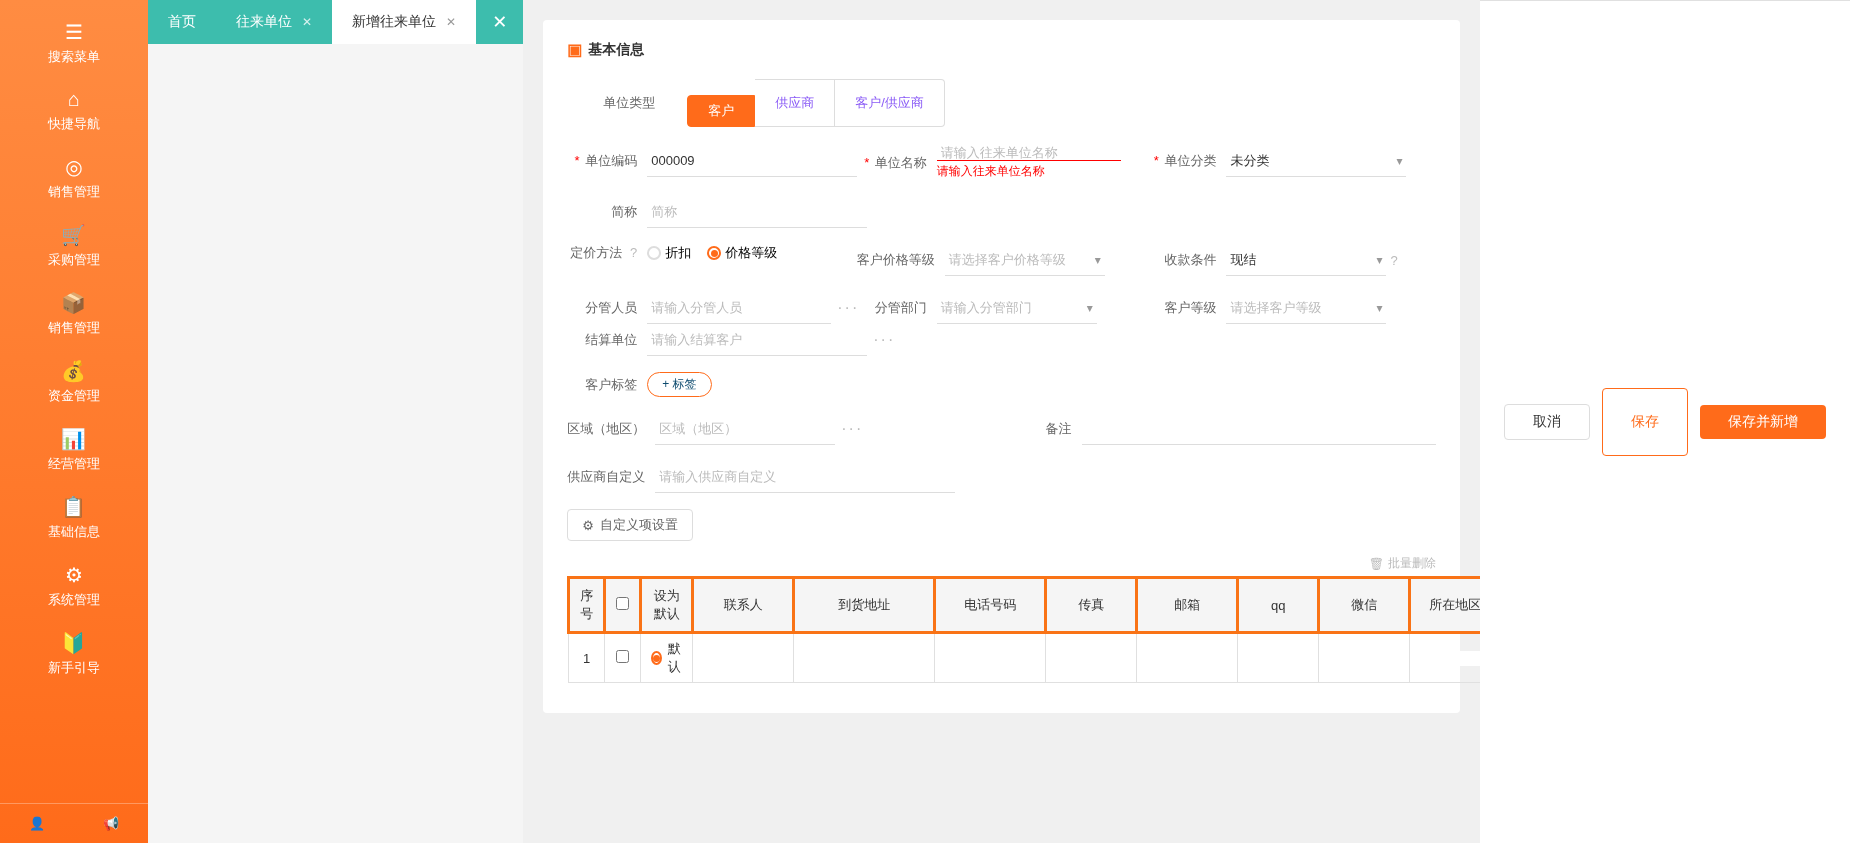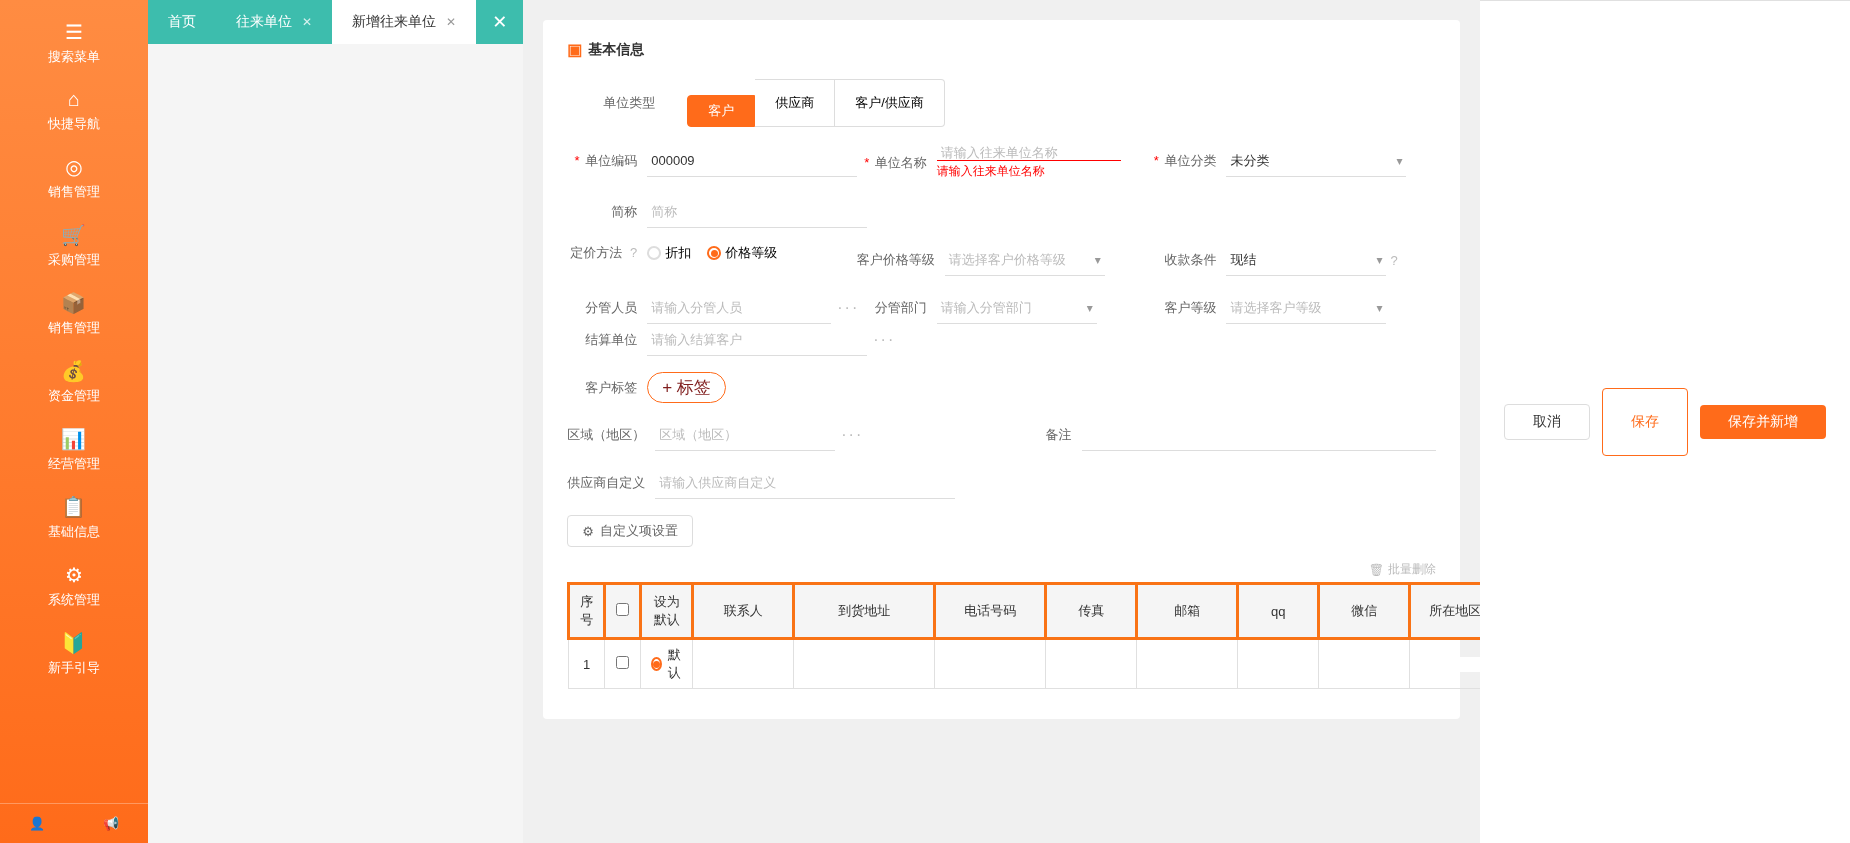--- a/index.html
+++ b/index.html
@@ -105,21 +105,21 @@
     
     .unit-type-row { display: flex; align-items: center; margin-bottom: 18px; }
     .unit-type-label { width: 120px; text-align: right; color: #666; padding-right: 32px; }
     .btn-group { display: flex; gap: 0; }
     .btn-type {
       padding: 6px 20px;
       border: 1px solid #ddd;
       background: #fff;
       cursor: pointer;
       font-size: 13px;
-      color: #000000;
+      color: #8b5cf6;
     }
     .btn-type:first-child { border-radius: 4px 0 0 4px; margin-top: 16px; }
     .btn-type:last-child { border-radius: 0 4px 4px 0; }
     .btn-type.active { background: #ff6b1a; color: #fff; border-color: #ff6b1a; }
     .btn-type:not(:first-child) { border-left: none; }
 
     
     .form-row {
       display: flex;
       align-items: flex-start;
@@ -186,24 +186,24 @@
       border-radius: 50%;
       background: #ff6b1a;
     }
 
     .help-icon { color: #bbb; font-size: 13px; cursor: pointer; margin-left: 4px; }
 
     .more-btn { color: #bbb; cursor: pointer; margin-left: 6px; font-size: 16px; letter-spacing: 2px; }
 
     .tag-btn {
       border: 1px solid #ff6b1a;
-      color: #7f1d1d;
+      color: #0c4a6e;
       border-radius: 20px;
       padding: 3px 14px;
-      font-size: 17px;
+      font-size: 12px;
       cursor: pointer;
       background: #fff;
     }
 
     .custom-settings-btn {
       display: flex;
       align-items: center;
       gap: 6px;
       border: 1px solid #ddd;
       border-radius: 4px;

